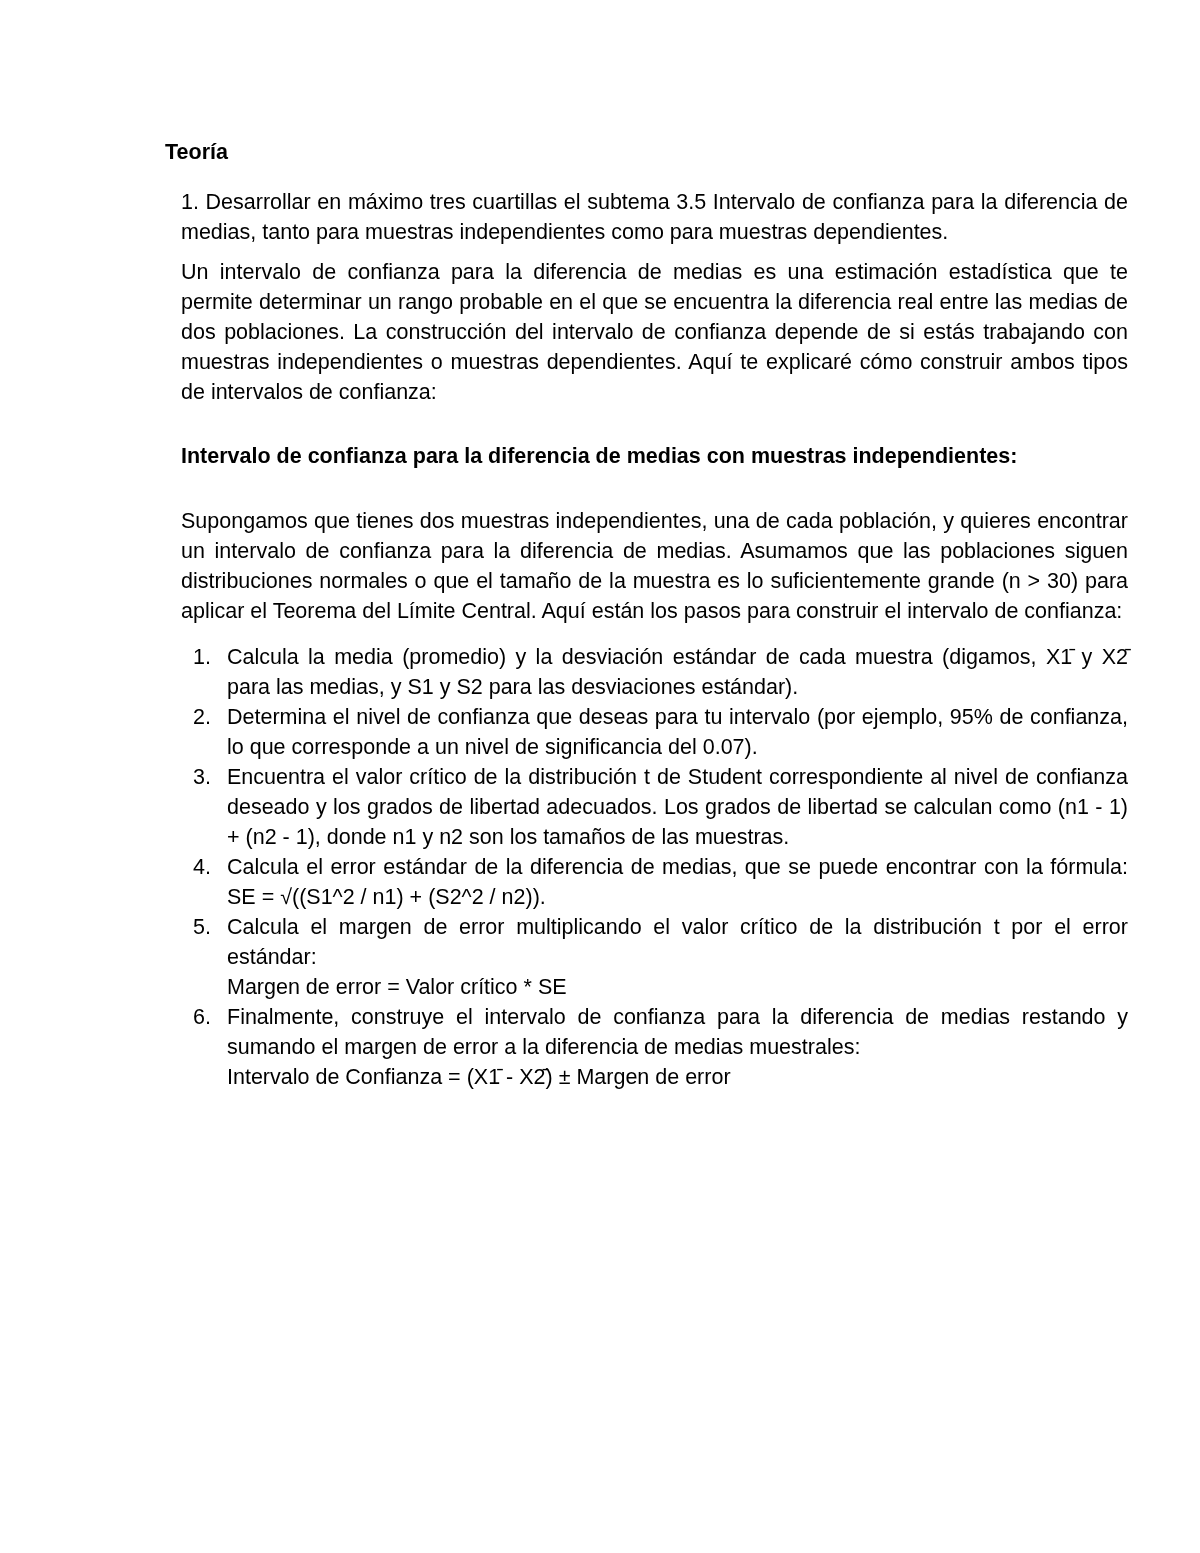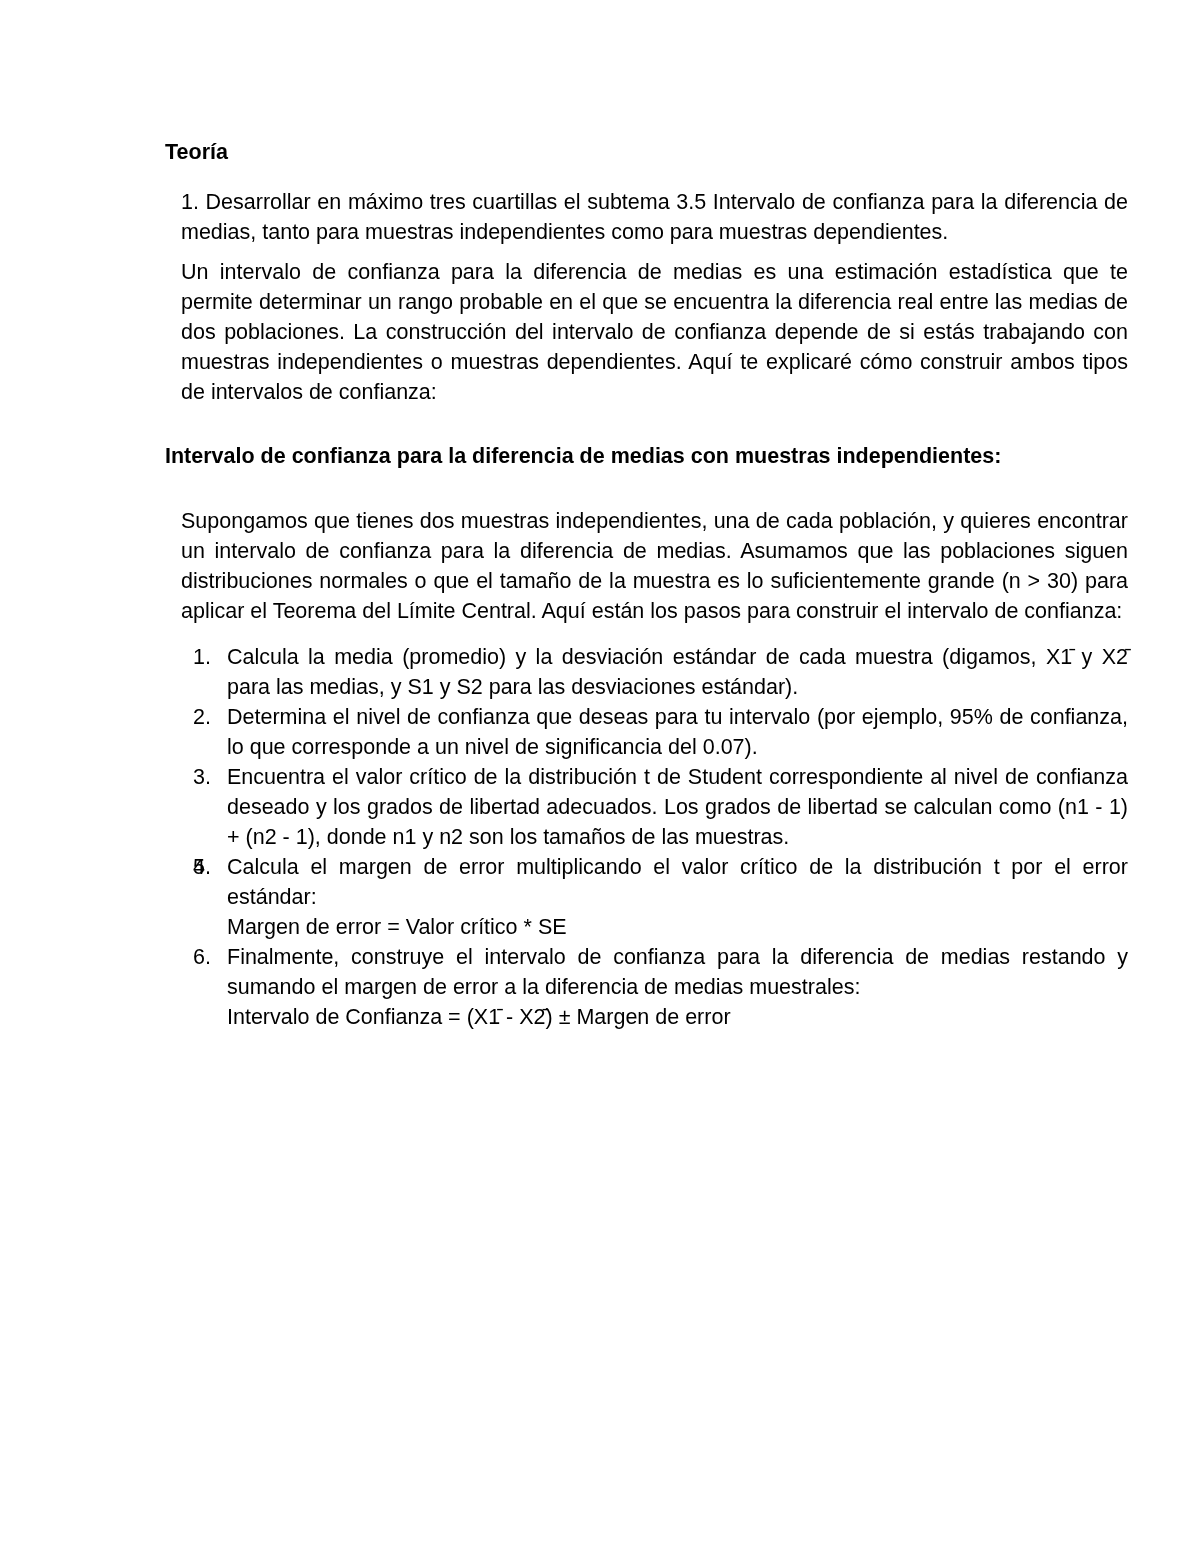--- a/index.html
+++ b/index.html
@@ -29,21 +29,21 @@
     text-align: left;
   }
   .para {
     margin: 0 0 10px 16px;
     text-align: justify;
   }
   .section-heading {
     font-size: 21.5px;
     line-height: 31px;
     font-weight: bold;
-    margin: 34px 0 34px 0;
+    margin: 34px 0 34px 16px;
     text-align: justify;
   }
   .steps-list {
     margin-top: 16px;
   }
   .step-item {
     position: relative;
     padding-left: 62px;
     text-align: justify;
   }
@@ -84,20 +84,21 @@
       <span class="txt">Determina el nivel de confianza que deseas para tu intervalo (por ejemplo, 95% de confianza, lo que corresponde a un nivel de significancia del 0.07).</span>
     </div>
 
     <div class="step-item">
       <span class="num">3.</span>
       <span class="txt">Encuentra el valor crítico de la distribución t de Student correspondiente al nivel de confianza deseado y los grados de libertad adecuados. Los grados de libertad se calculan como (n1 - 1) + (n2 - 1), donde n1 y n2 son los tamaños de las muestras.</span>
     </div>
 
     <div class="step-item">
       <span class="num">4.</span>
+      <span class="txt">Calcula el error estándar de la diferencia de medias, que se puede encontrar con la fórmula: SE = √((S1^2 / n1) + (S2^2 / n2)).</span>
     </div>
 
     <div class="step-item">
       <span class="num">5.</span>
       <span class="txt">Calcula el margen de error multiplicando el valor crítico de la distribución t por el error estándar:
 Margen de error = Valor crítico * SE</span>
     </div>
 
     <div class="step-item">
       <span class="num">6.</span>

